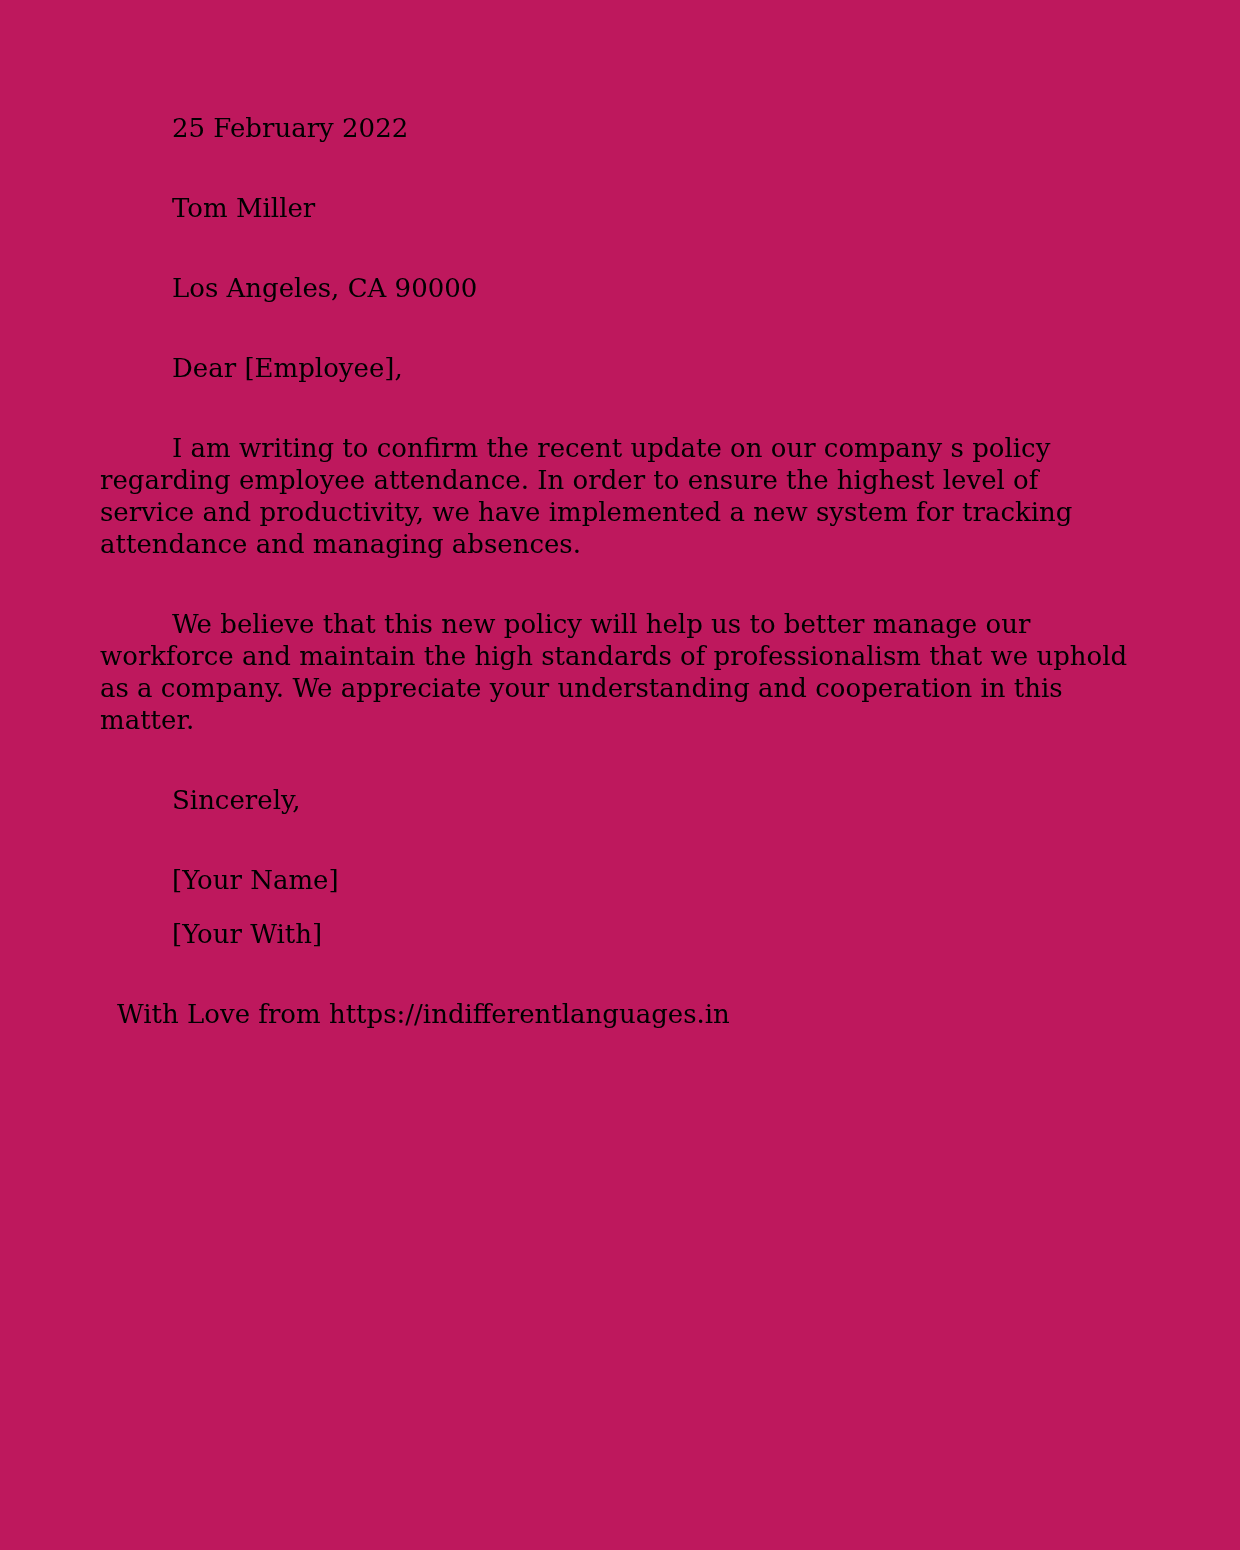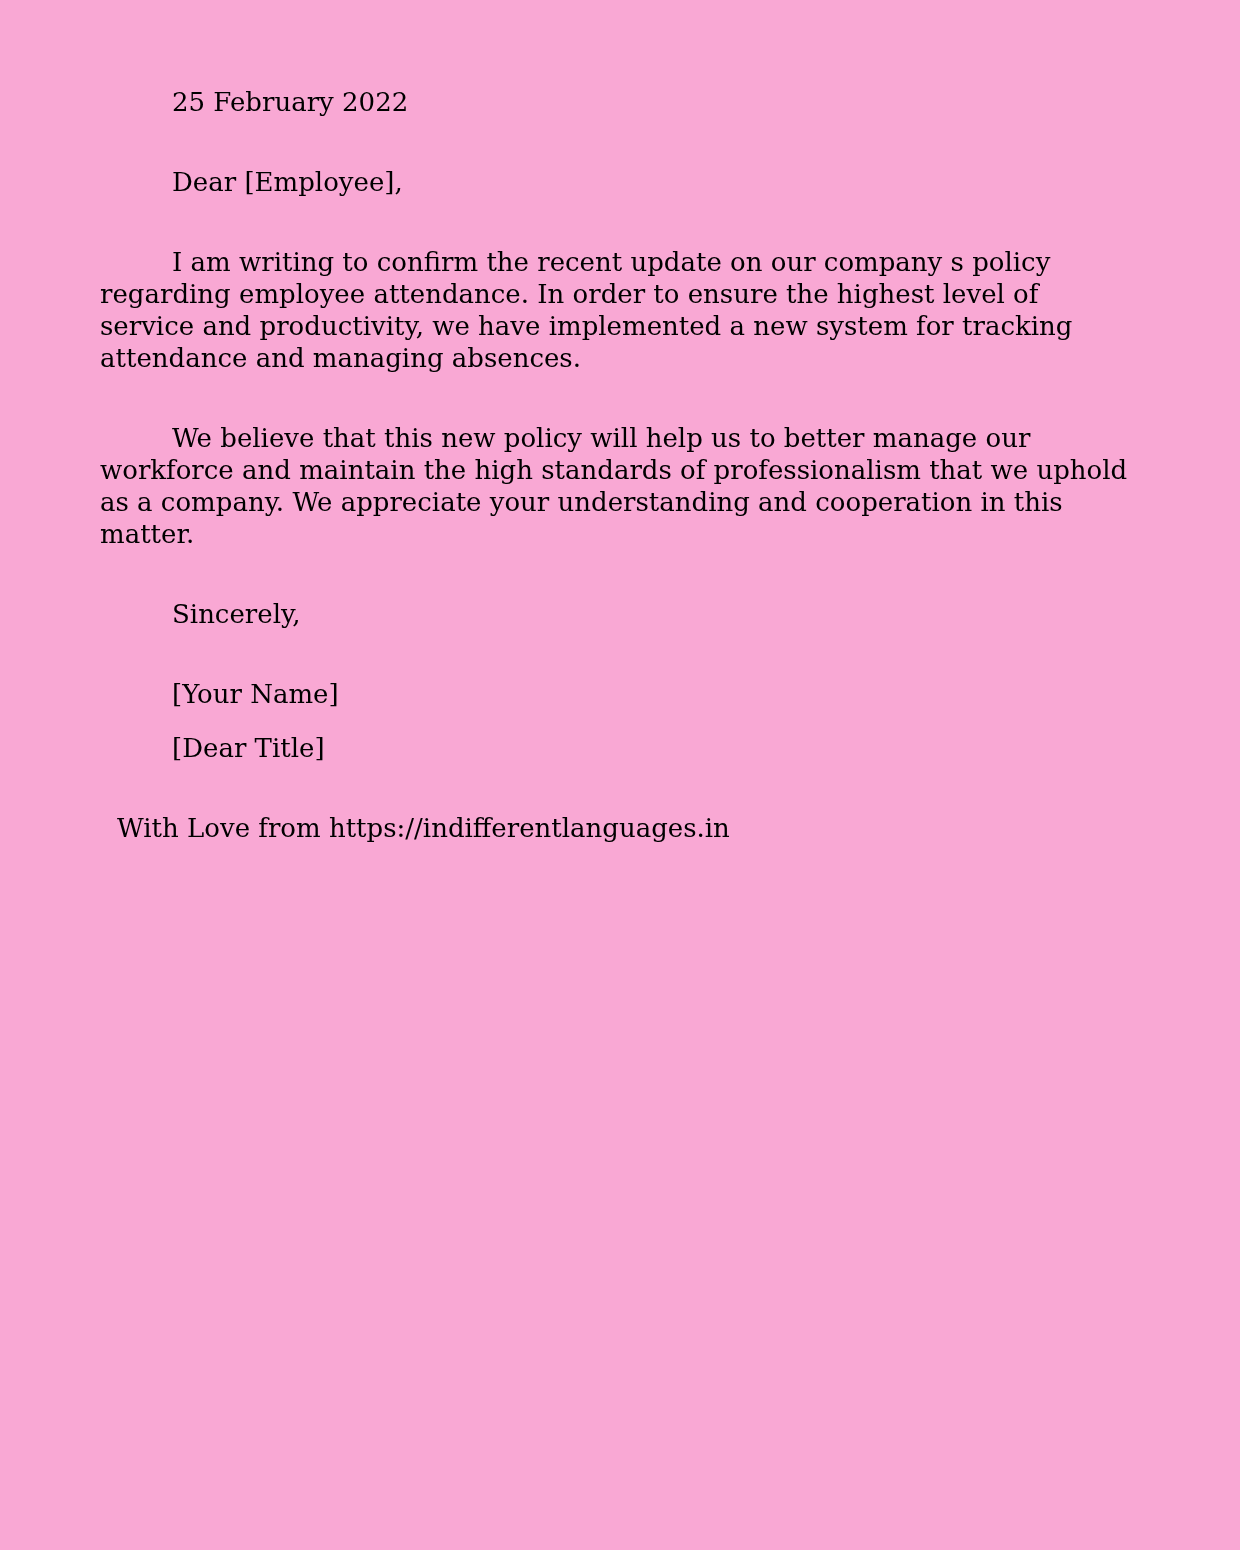--- a/index.html
+++ b/index.html
@@ -4,26 +4,26 @@
 <style>
   html, body {
     margin: 0;
     padding: 0;
     background: #ffffff;
   }
   .letter-page {
     box-sizing: border-box;
     width: 1240px;
     height: 1550px;
-    background: #f9a8d4;
+    background: #be185d;
     color: #000000;
     font-family: "DejaVu Serif", "Liberation Serif", serif;
     font-size: 26px;
     line-height: 32px;
-    padding: 86px 30px 0 100px;
+    padding: 112px 30px 0 100px;
     overflow: hidden;
   }
   .para {
     margin: 0 0 48px 0;
     white-space: pre-line;      
     text-indent: 72px;          
   }
   .sig-name {
     margin-bottom: 22px;        
   }
@@ -33,32 +33,34 @@
     white-space: pre-line;
   }
 </style>
 </head>
 <body>
 
 <div class="letter-page">
 
   <p class="para">25 February 2022</p>
 
+  <p class="para">Tom Miller</p>
+  <p class="para">Los Angeles, CA 90000</p>
 
   <p class="para">Dear [Employee],</p>
 
   <p class="para">I am writing to confirm the recent update on our company s policy
 regarding employee attendance. In order to ensure the highest level of
 service and productivity, we have implemented a new system for tracking
 attendance and managing absences.</p>
   <p class="para">We believe that this new policy will help us to better manage our
 workforce and maintain the high standards of professionalism that we uphold
 as a company. We appreciate your understanding and cooperation in this
 matter.</p>
 
   <p class="para">Sincerely,</p>
 
   <p class="para sig-name">[Your Name]</p>
-  <p class="para">[Dear Title]</p>
+  <p class="para">[Your With]</p>
 
   <p class="footer-line">With Love from https://indifferentlanguages.in</p>
 
 </div>
 
 </body></html>

